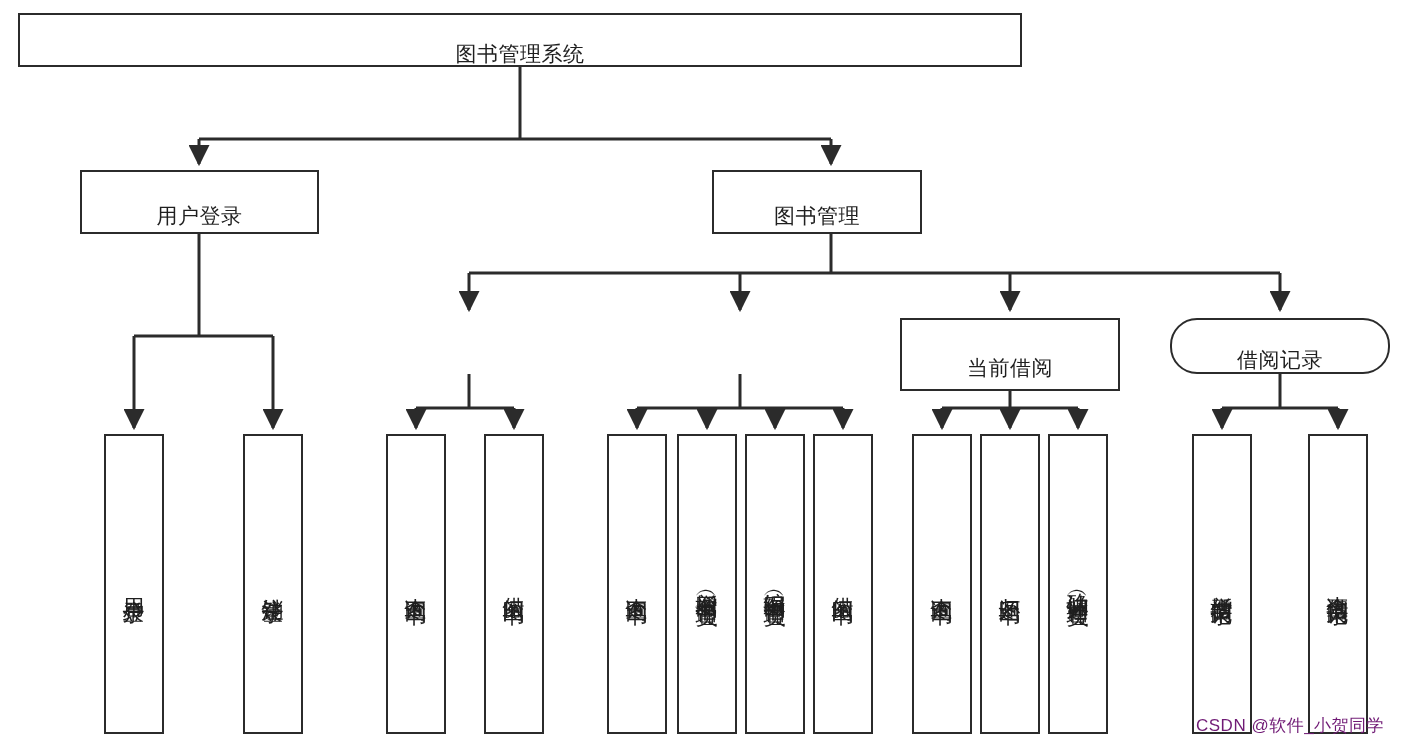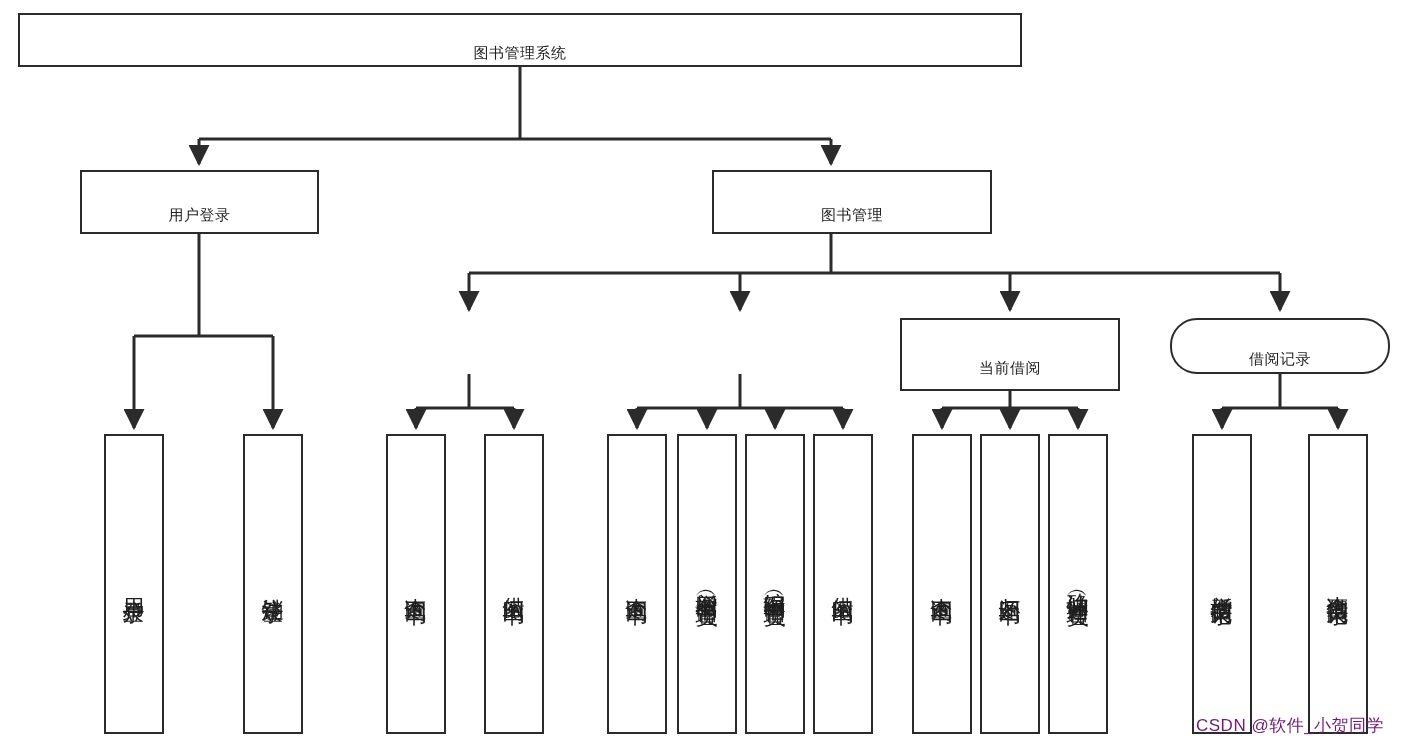--- a/index.html
+++ b/index.html
@@ -36,21 +36,21 @@
     justify-content: center;
     z-index: 2;
   }
   .node-label {
     display: block;
     text-align: center;
     color: #1f1f1f;
     letter-spacing: 0.5px;
   }
   .node.horizontal .node-label {
-    font-size: 15px;
+    font-size: 21px;
     line-height: 1.1;
     white-space: nowrap;
     margin-top: 27px;
   }
   .node.vertical {
     align-items: center;
     justify-content: center;
     padding: 6px 0;
   }
   .node.vertical .node-label {
@@ -128,21 +128,21 @@
   </svg>
 
   <div class="node horizontal" style="left:18px; top:13px; width:1004px; height:54px;">
     <span class="node-label">图书管理系统</span>
   </div>
 
   <div class="node horizontal" style="left:80px; top:170px; width:239px; height:64px;">
     <span class="node-label">用户登录</span>
   </div>
 
-  <div class="node horizontal" style="left:712px; top:170px; width:280px; height:64px;">
+  <div class="node horizontal" style="left:712px; top:170px; width:210px; height:64px;">
     <span class="node-label">图书管理</span>
   </div>
 
 
 
   <div class="node horizontal" style="left:900px; top:318px; width:220px; height:73px;">
     <span class="node-label">当前借阅</span>
   </div>
 
   <div class="node horizontal" style="left:1170px; top:318px; width:220px; height:56px;border-radius:27px;">

